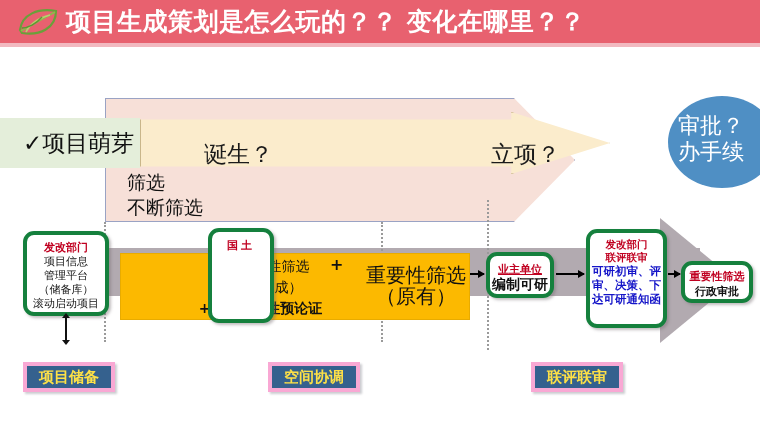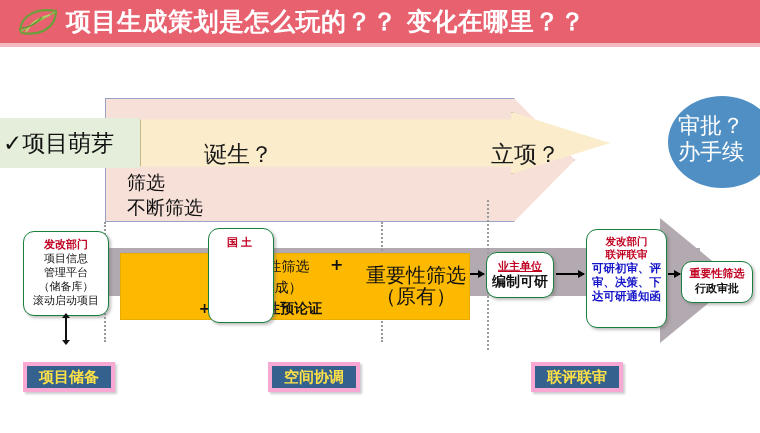--- a/index.html
+++ b/index.html
@@ -68,20 +68,21 @@
 
   
   .sprout{
     position:absolute;left:0px;top:118px;width:140px;height:50px;
     background:#e4eeda;
     display:flex;align-items:center;
   }
   .sprout span{
     font-size:23px;color:#111;white-space:nowrap;padding-left:3px;
     font-family:"DejaVu Serif","Liberation Serif",serif;
+    margin-left:20px;
   }
 
   
   .filter-text{
     position:absolute;left:127px;top:170px;
     font-size:19px;line-height:25px;color:#111;white-space:nowrap;
     font-family:"DejaVu Serif","Liberation Serif",serif;
   }
 
   
@@ -107,21 +108,21 @@
     font-family:"DejaVu Sans","Liberation Sans",sans-serif;
   }
   .oc-left{left:178px;top:256px;width:165px;font-size:14px;line-height:21px;}
   .oc-left .bold{font-weight:bold;}
   .oc-plus{left:330px;top:255px;font-size:16px;font-weight:bold;}
   .oc-right{left:356px;top:265px;width:120px;font-size:20px;line-height:21px;}
 
   
   .rbox{
     position:absolute;background:#ffffff;
-    border:1px solid #15803d;border-radius:11px;
+    border:4px solid #15803d;border-radius:11px;
     box-shadow:2px 2px 3px rgba(120,110,115,0.45);
     box-sizing:border-box;
     text-align:center;
   }
   .rbox .ttl{font-weight:bold;display:block;}
   .rbox .bdy{display:block;}
 
   #box-ndrc{
     left:23px;top:231px;width:86px;height:85px;padding-top:5px;
   }

